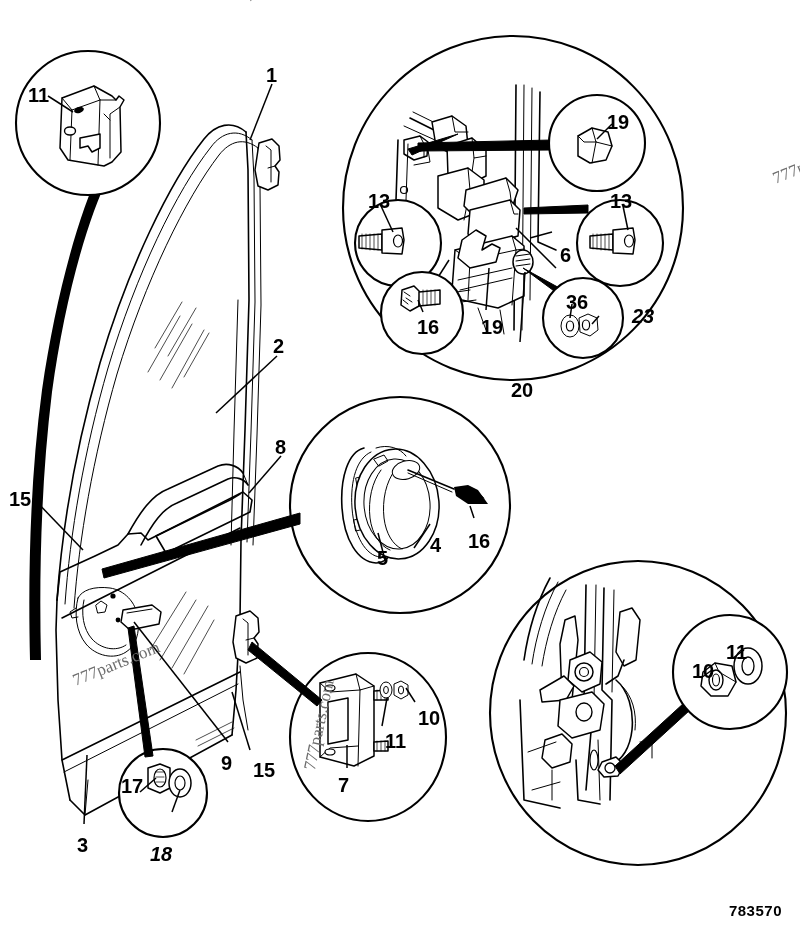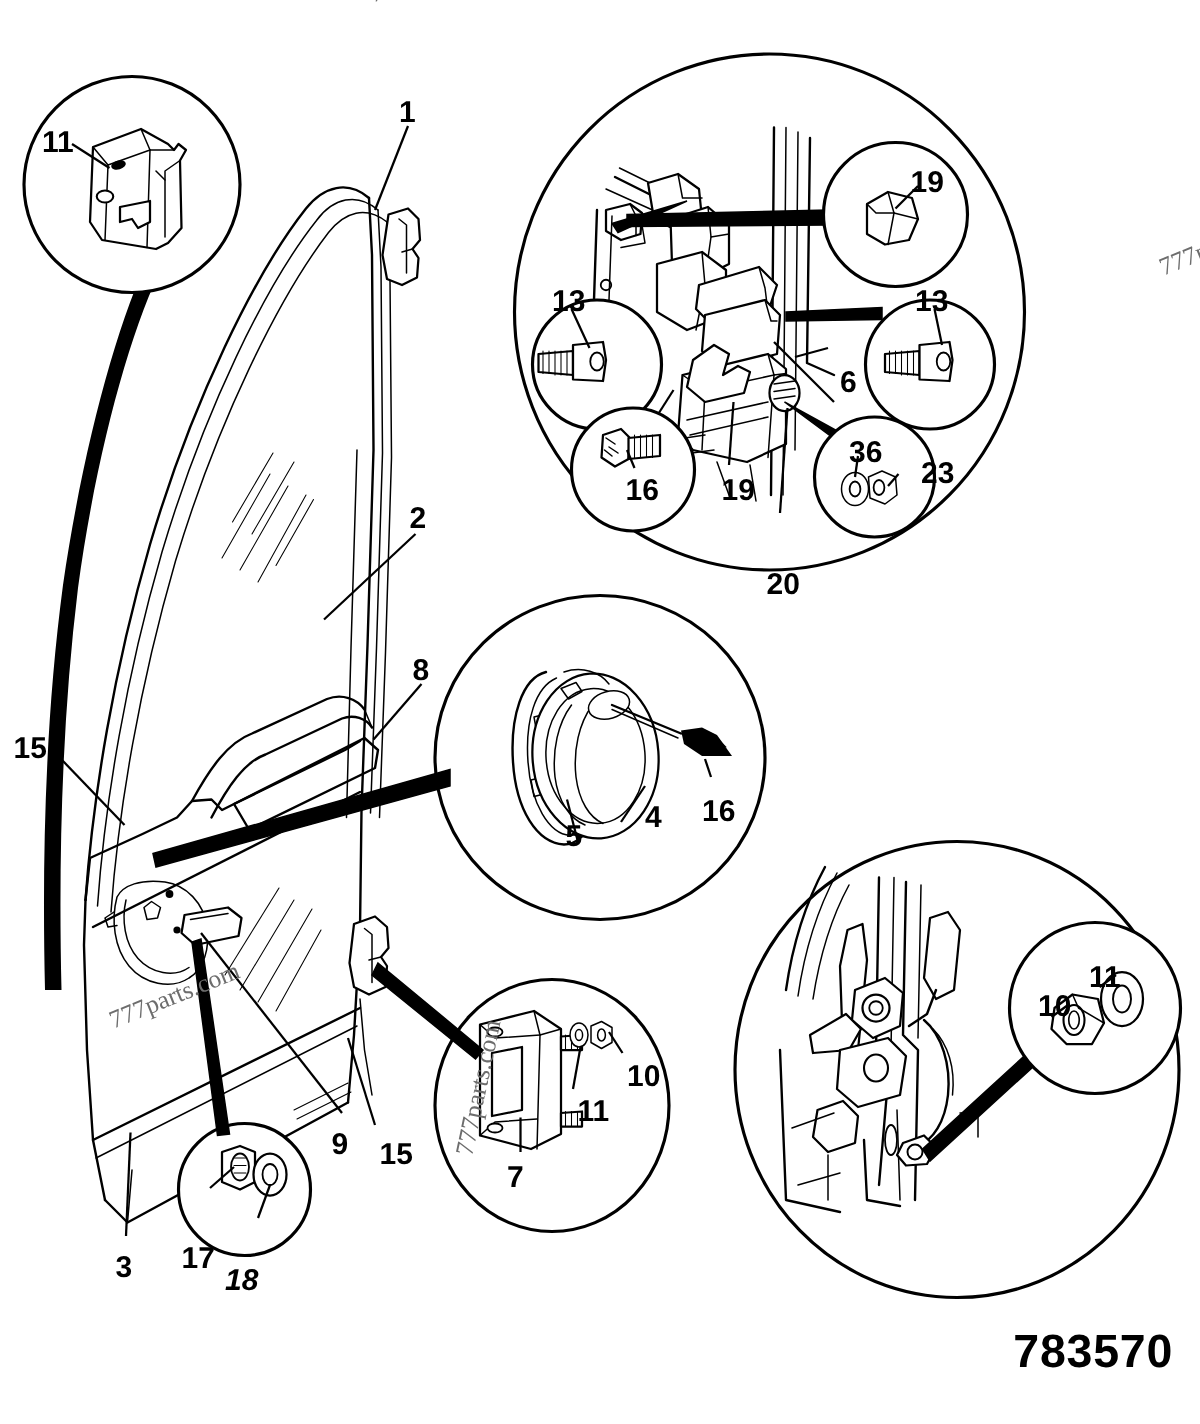--- a/index.html
+++ b/index.html
@@ -31,21 +31,21 @@
     line-height: 1;
     white-space: nowrap;
     user-select: none;
   }
   .part-number {
     position: absolute;
     right: 18px;
     bottom: 30px;
     font-family: "Liberation Sans", sans-serif;
     font-weight: bold;
-    font-size: 31px;
+    font-size: 15px;
     letter-spacing: 0.5px;
     color: #000000;
   }
   .watermark {
     position: absolute;
     font-family: "Liberation Serif", serif;
     font-size: 17px;
     color: #6d6d6d;
     white-space: nowrap;
     user-select: none;
@@ -447,27 +447,27 @@
   <div class="callout-label" style="left:221px; top:753px;">9</div>
   <div class="callout-label" style="left:418px; top:708px;">10</div>
   <div class="callout-label" style="left:385px; top:731px;">11</div>
   <div class="callout-label" style="left:28px;  top:85px;">11</div>
   <div class="callout-label" style="left:368px; top:191px;">13</div>
   <div class="callout-label" style="left:610px; top:191px;">13</div>
   <div class="callout-label" style="left:417px; top:317px;">16</div>
   <div class="callout-label" style="left:9px;   top:489px;">15</div>
   <div class="callout-label" style="left:253px; top:760px;">15</div>
   <div class="callout-label" style="left:468px; top:531px;">16</div>
-  <div class="callout-label" style="left:121px; top:829px;">17</div>
+  <div class="callout-label" style="left:121px; top:776px;">17</div>
   <div class="callout-label" style="left:150px; top:844px;font-style:italic;">18</div>
   <div class="callout-label" style="left:607px; top:112px;">19</div>
   <div class="callout-label" style="left:511px; top:348px;margin-top:32px;">20</div>
   <div class="callout-label" style="left:481px; top:317px;">19</div>
   <div class="callout-label" style="left:566px; top:292px;">36</div>
-  <div class="callout-label" style="left:614px; top:306px;">23</div>
+  <div class="callout-label" style="left:632px; top:306px;font-style:italic;">23</div>
   <div class="callout-label" style="left:692px; top:661px;">10</div>
   <div class="callout-label" style="left:726px; top:642px;">11</div>
 
   <div class="watermark" style="left:70px;  top:672px; transform:rotate(-22deg); transform-origin:0 0;">777parts.com</div>
   <div class="watermark" style="left:300px; top:768px; transform:rotate(-78deg); transform-origin:0 0;">777parts.com</div>
   <div class="watermark" style="left:243px; top:-12px; transform:rotate(-22deg); transform-origin:0 0;">777parts.com</div>
   <div class="watermark" style="left:770px; top:170px; transform:rotate(-22deg); transform-origin:0 0;">777parts.com</div>
 
   <div class="part-number">783570</div>
 

